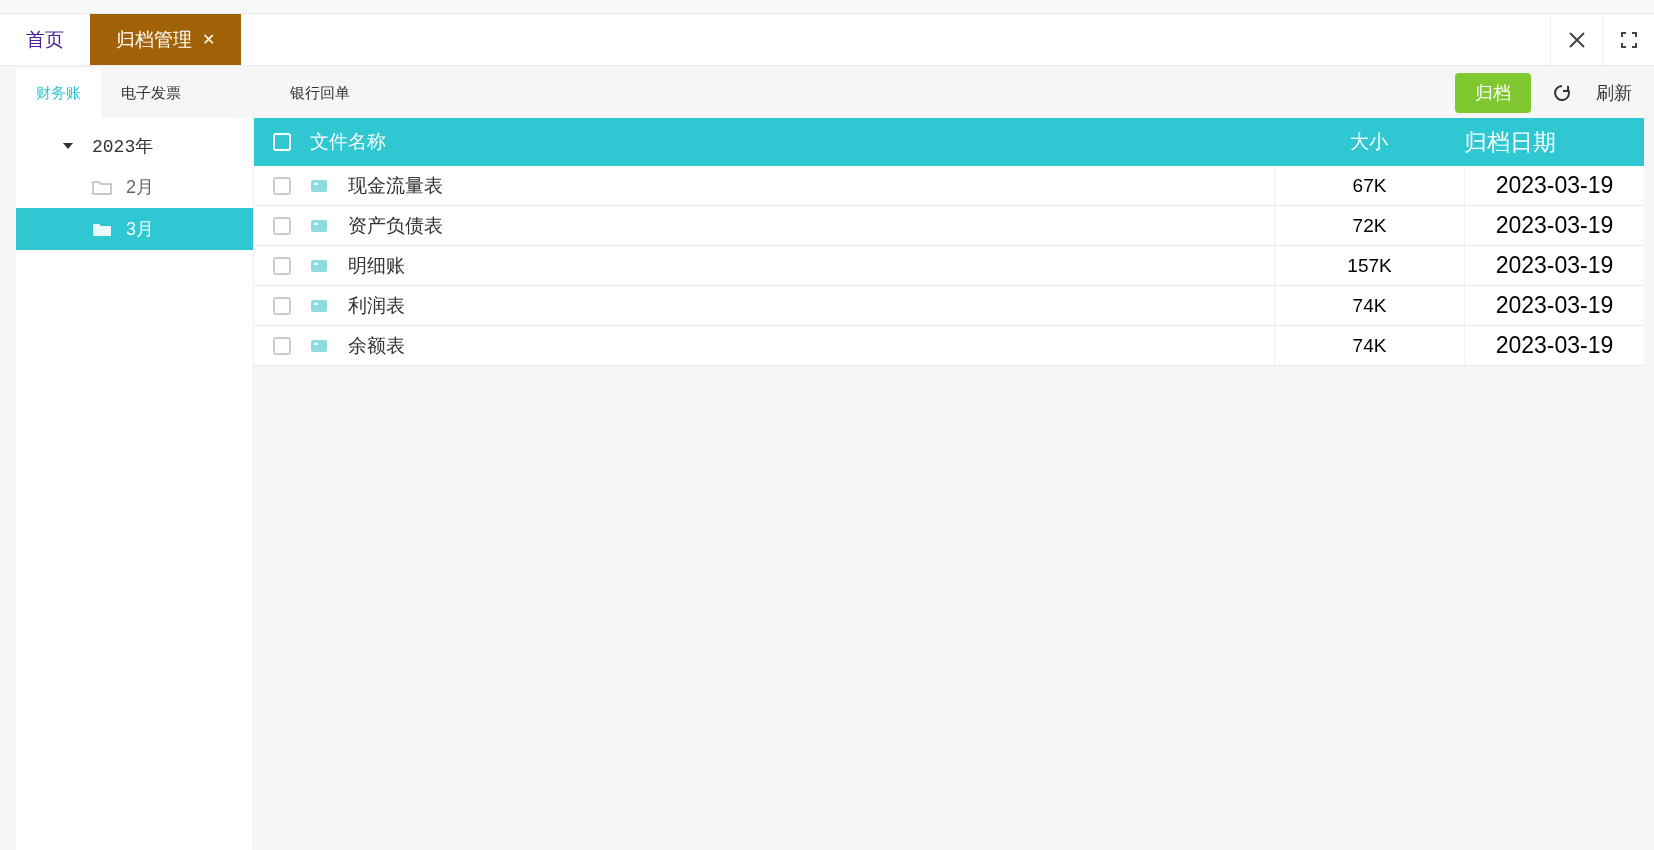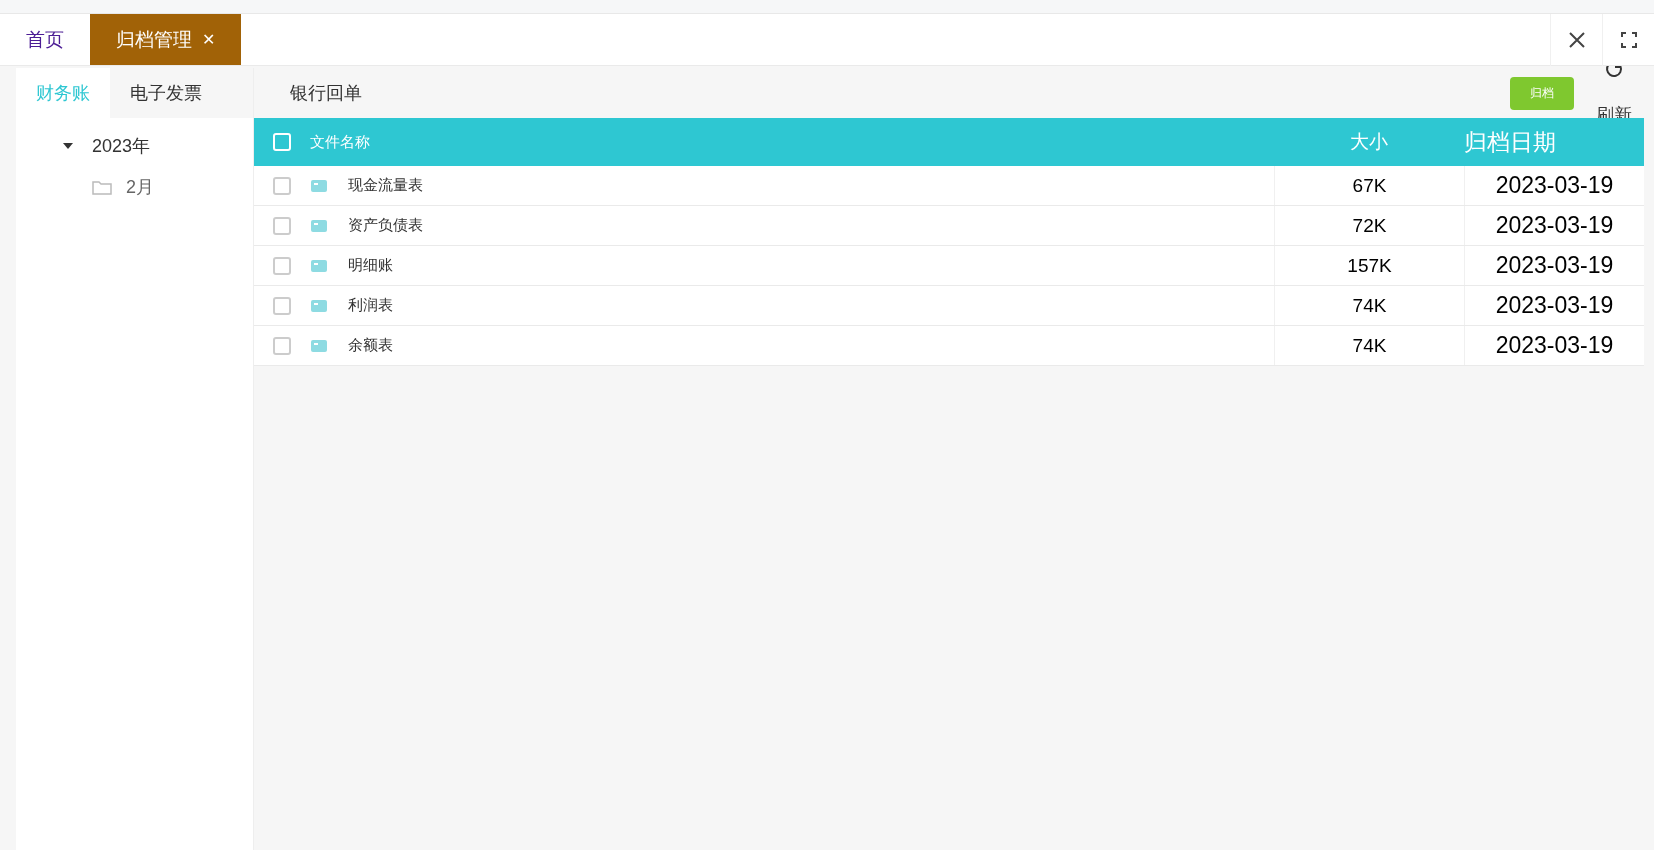--- a/index.html
+++ b/index.html
@@ -92,21 +92,21 @@
       background: #f6f6f6;
       display: flex;
       align-items: stretch;
       height: 50px;
     }
     .sub-tab {
       padding: 0 20px;
       display: flex;
       align-items: center;
       justify-content: flex-end;
-      font-size: 18px;
+      font-size: 15px;
       color: #333;
       cursor: pointer;
       background: #f6f6f6;
     }
     .sub-tab.active {
       background: #fff;
       color: #2ec7d2;
     }
 
     .tree {
@@ -121,21 +121,21 @@
       padding: 8px 20px 8px 42px;
       font-size: 18px;
       color: #333;
       cursor: pointer;
       position: relative;
     }
     .tree-year .caret {
       position: absolute;
       left: 46px;
     }
-    .tree-year .year-label { margin-left: 34px; }
+    .tree-year .year-label { margin-left: 34px; font-family: Liberation Mono, monospace; }
     .tree-month {
       display: flex;
       align-items: center;
       gap: 14px;
       padding: 10px 20px 10px 76px;
       font-size: 18px;
       cursor: pointer;
       height: 42px;
     }
     .tree-month .folder-ic {
@@ -163,47 +163,46 @@
       justify-content: flex-end;
       gap: 22px;
       padding: 0 22px 0 20px;
       background: #f6f6f6;
     }
     .archive-btn {
       background: #7fc82f;
       color: #fff;
       border: none;
       border-radius: 4px;
-      font-size: 12px;
+      font-size: 18px;
       padding: 8px 20px;
       cursor: pointer;
     }
     .refresh-link {
       display: flex;
       align-items: center;
       gap: 25px;
       font-size: 18px;
       color: #333;
       cursor: pointer;
-      flex-direction: column;
     }
 
     .table-wrap {
       margin: 0 10px 0 0;
       background: #fff;
     }
     .thead {
       display: flex;
       background: #2ec7d2;
       color: #fff;
       height: 48px;
       align-items: center;
     }
     .col-ck { width: 56px; display: flex; justify-content: center; }
-    .col-name { flex: 1; padding-left: 0; font-size: 15px; }
+    .col-name { flex: 1; padding-left: 0; font-size: 19px; }
     .col-size { width: 190px; text-align: center; font-size: 19px; }
     .col-date { width: 180px; font-size: 23px; }
 
     .ck {
       width: 18px; height: 18px;
       border: 2px solid #ccc;
       border-radius: 3px;
       background: #fff;
       cursor: pointer;
     }
@@ -288,20 +287,28 @@
         <span class="year-label">2023年</span>
       </div>
       <div class="tree-month inactive">
         <span class="folder-ic">
           <svg width="20" height="16" viewBox="0 0 20 16">
               <path d="M1 3 h6 l2 2 h10 v10 h-18 z" fill="none" stroke="#bbb" stroke-width="1.5"></path>
             </svg>
         </span>
         <span>2月</span>
       </div>
+      <div class="tree-month active">
+        <span class="folder-ic">
+          <svg width="20" height="16" viewBox="0 0 20 16">
+              <path d="M1 3 h6 l2 2 h10 v10 h-18 z" fill="#fff" opacity="0.9"></path>
+            </svg>
+        </span>
+        <span>3月</span>
+      </div>
     </div>
   </div>
 
   <div class="main">
 
     <div class="toolbar">
       <div class="sub-tab" style="margin-right:auto; padding-left:16px;">
         <span>银行回单</span>
       </div>
       <button class="archive-btn">归档</button>

